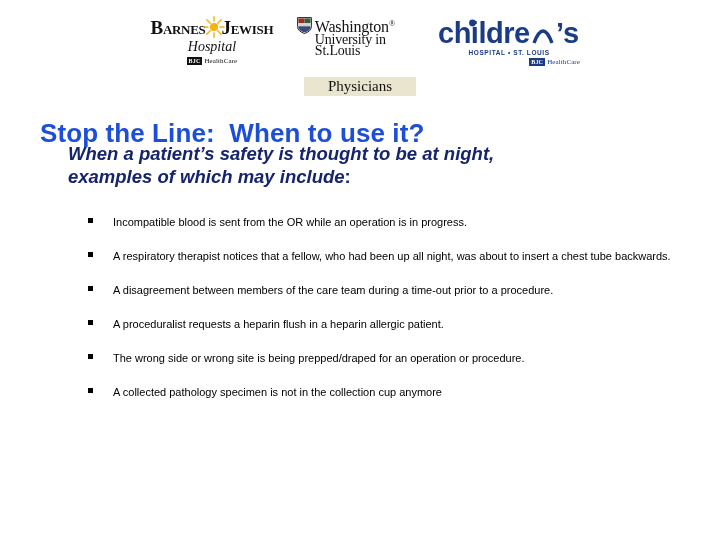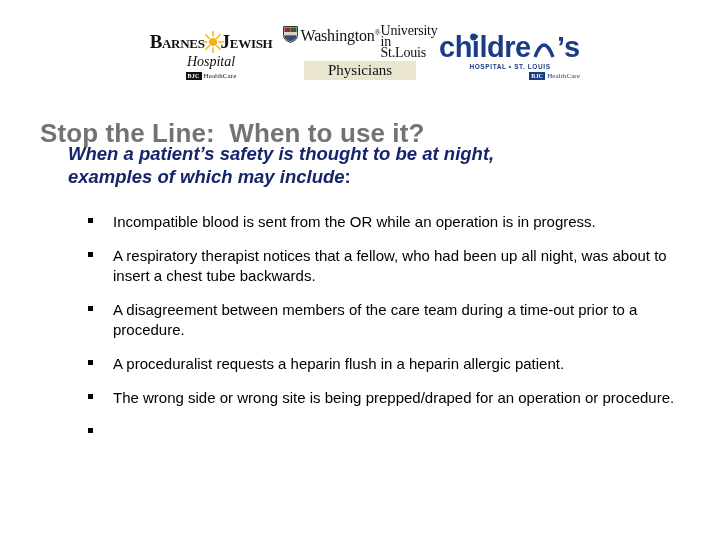--- a/index.html
+++ b/index.html
@@ -17,21 +17,21 @@
   }
 
   
   #logo-band {
     position: absolute;
     left: 140px;
     top: 16px;
     width: 442px;
     height: 64px;
     display: flex;
-    align-items: flex-end;
+    align-items: flex-start;
   }
   .logo-cell {
     display: flex;
     flex-direction: column;
     align-items: center;
     justify-content: center;
     position: relative;
   }
   .logo-divider {
     width: 1px;
@@ -96,39 +96,39 @@
   }
 
   
   #logo-wustl { width: 130px; }
   .wu-top {
     display: flex;
     align-items: flex-start;
     gap: 3px;
   }
   .wu-shield { flex: 0 0 15px; margin-top: 1px; }
-  .wu-names { display: flex; flex-direction: row; }
+  .wu-names { display: flex; flex-direction: column; }
   .wu-line1 {
     font-family: "Liberation Serif", serif;
     font-size: 16px;
     line-height: 15px;
     color: #111111;
     letter-spacing: -0.2px;
   }
   .wu-line1 sup { font-size: 8px; }
   .wu-line2 {
     font-family: "Liberation Serif", serif;
     font-size: 14px;
     line-height: 11px;
     color: #111111;
     letter-spacing: -0.2px;
   }
   .wu-phys-band {
     background: #e9e5cf;
-    margin-top: 3px;
+    margin-top: 21px;
     width: 112px;
     text-align: center;
   }
   .wu-phys {
     font-family: "Liberation Serif", serif;
     font-size: 15px;
     line-height: 19px;
     color: #111111;
   }
 
@@ -159,21 +159,21 @@
   .ch-bjc .bjc-box { background: #1a3b86; }
   .ch-bjc .bjc-text { color: #1a3b86; }
 
   
   #slide-title {
     position: absolute;
     left: 40px;
     top: 101px;
     font-size: 26px;
     font-weight: bold;
-    color: #737373;
+    color: #1d4ed8;
     letter-spacing: 0.1px;
     white-space: pre;
   }
 
   #slide-subtitle {
     position: absolute;
     left: 68px;
     top: 142px;
     width: 520px;
     font-size: 18.5px;
@@ -202,21 +202,21 @@
     flex: 0 0 25px;
     padding-top: 6px;
   }
   .bullet-marker i {
     display: block;
     width: 5px;
     height: 5px;
     background: #000000;
   }
   .bullet-text {
-    font-size: 15px;
+    font-size: 11px;
     line-height: 20px;
     color: #000000;
   }
 </style>
 </head>
 <body>
 
 <div id="logo-band">
 
   <div class="logo-cell" id="logo-barnes-jewish">
@@ -328,14 +328,15 @@
   <div class="bullet-item">
     <span class="bullet-marker">
         <i></i>
       </span>
     <span class="bullet-text">The wrong side or wrong site is being prepped/draped for an operation or procedure.</span>
   </div>
   <div class="bullet-item">
     <span class="bullet-marker">
         <i></i>
       </span>
+    <span class="bullet-text">A collected pathology specimen is not in the collection cup anymore</span>
   </div>
 </div>
 
 </body></html>

